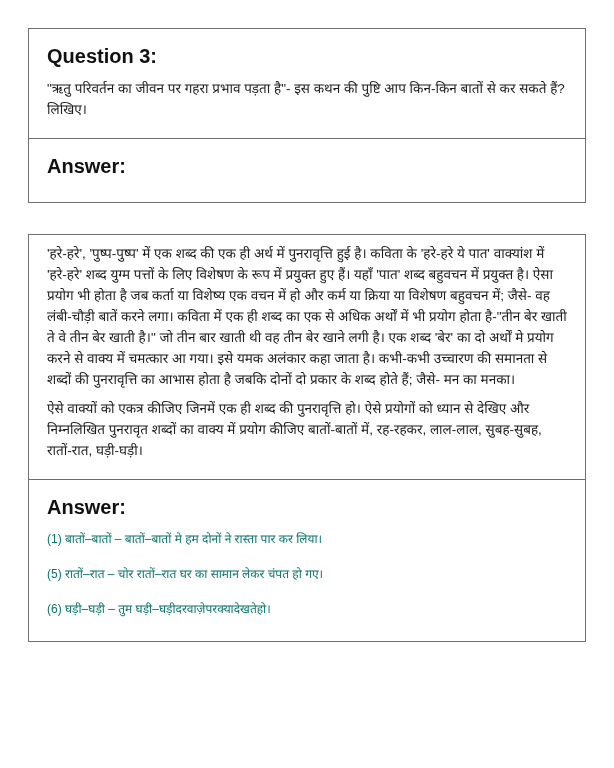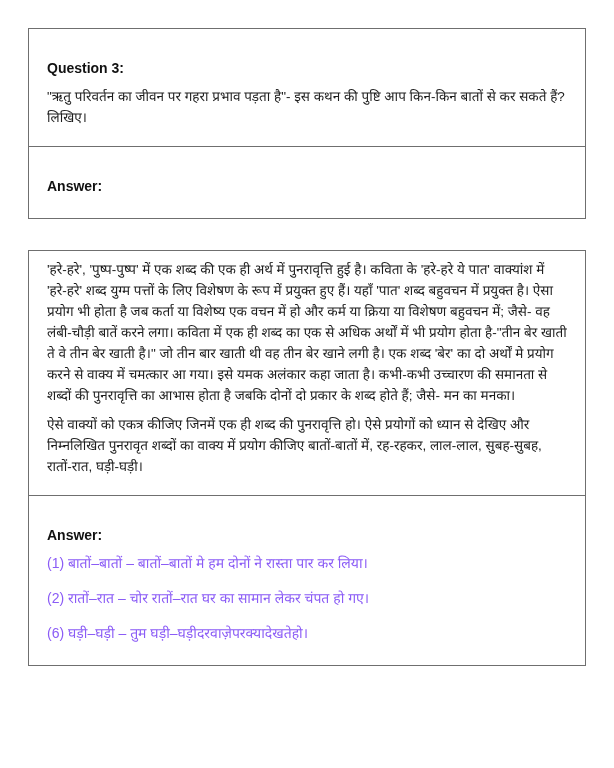--- a/index.html
+++ b/index.html
@@ -28,40 +28,40 @@
   .card + .card {
     margin-top: 31px;
   }
   .cell {
     padding: 8px 18px 14px 18px;
   }
   .cell.question-cell {
     border-bottom: 1px solid #6f6f6f;
   }
   .section-label {
-    font-size: 14px;
+    font-size: 20px;
     font-weight: bold;
     color: #111111;
-    margin: 23px 0 10px 0;
+    margin: 8px 0 10px 0;
   }
   .body-text {
     font-size: 13.5px;
     line-height: 21px;
     margin: 0 0 8px 0;
     color: #1c1c1c;
     text-align: left;
   }
   .body-text:last-child {
     margin-bottom: 4px;
   }
   .answer-item {
-    font-size: 14px;
+    font-size: 12px;
     line-height: 20px;
     margin: 0 0 15px 0;
-    color: #8b5cf6;
+    color: #0f766e;
   }
   .answer-item:last-child {
     margin-bottom: 8px;
   }
 </style>
 </head>
 <body>
 
 <div class="page">
 
@@ -76,18 +76,18 @@
   </section>
 
   <section class="card">
     <div class="cell question-cell">
       <p class="body-text">'हरे-हरे', 'पुष्प-पुष्प' में एक शब्द की एक ही अर्थ में पुनरावृत्ति हुई है। कविता के 'हरे-हरे ये पात' वाक्यांश में 'हरे-हरे' शब्द युग्म पत्तों के लिए विशेषण के रूप में प्रयुक्त हुए हैं। यहाँ 'पात' शब्द बहुवचन में प्रयुक्त है। ऐसा प्रयोग भी होता है जब कर्ता या विशेष्य एक वचन में हो और कर्म या क्रिया या विशेषण बहुवचन में; जैसे- वह लंबी-चौड़ी बातें करने लगा। कविता में एक ही शब्द का एक से अधिक अर्थों में भी प्रयोग होता है-"तीन बेर खाती ते वे तीन बेर खाती है।" जो तीन बार खाती थी वह तीन बेर खाने लगी है। एक शब्द 'बेर' का दो अर्थों मे प्रयोग करने से वाक्य में चमत्कार आ गया। इसे यमक अलंकार कहा जाता है। कभी-कभी उच्चारण की समानता से शब्दों की पुनरावृत्ति का आभास होता है जबकि दोनों दो प्रकार के शब्द होते हैं; जैसे- मन का मनका।</p>
       <p class="body-text">ऐसे वाक्यों को एकत्र कीजिए जिनमें एक ही शब्द की पुनरावृत्ति हो। ऐसे प्रयोगों को ध्यान से देखिए और निम्नलिखित पुनरावृत शब्दों का वाक्य में प्रयोग कीजिए बातों-बातों में, रह-रहकर, लाल-लाल, सुबह-सुबह, रातों-रात, घड़ी-घड़ी।</p>
     </div>
     <div class="cell answer-cell">
       <div class="section-label">Answer:</div>
       <p class="answer-item">(1) बातों–बातों – बातों–बातों मे हम दोनों ने रास्ता पार कर लिया।</p>
-      <p class="answer-item">(2) रातों–रात  – चोर रातों–रात घर का सामान लेकर चंपत हो गए।</p>
+      <p class="answer-item">(5) रातों–रात  – चोर रातों–रात घर का सामान लेकर चंपत हो गए।</p>
       <p class="answer-item">(6) घड़ी–घड़ी  – तुम घड़ी–घड़ीदरवाज़ेपरक्यादेखतेहो।</p>
     </div>
   </section>
 
 </div>
 
 </body></html>

